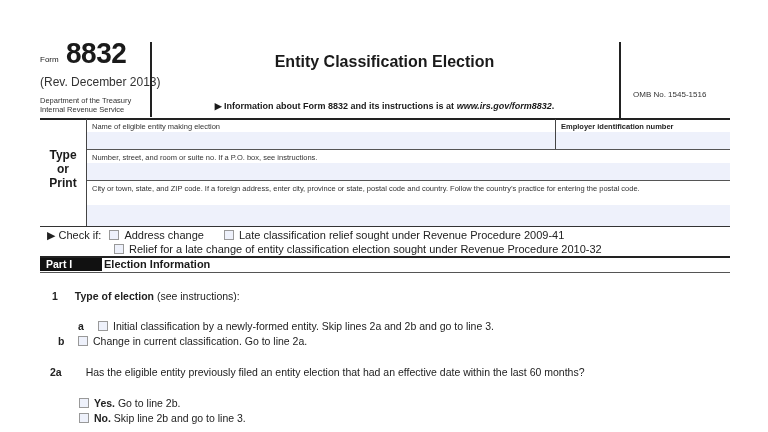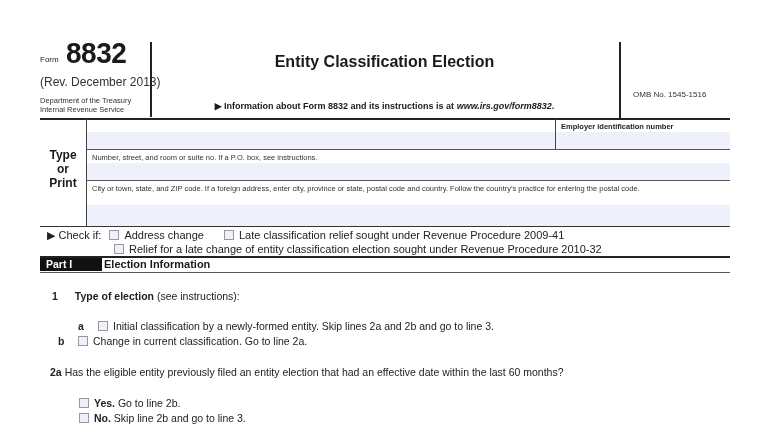--- a/index.html
+++ b/index.html
@@ -58,21 +58,21 @@
 
     
     .line-text { font-size: 10.5px; color: #222; }
     .ln-num { font-weight: bold; }
     .l1 { left: 52px; top: 290px; }
     .l1 .ln-title { font-weight: bold; margin-left: 17px; }
     .la { left: 58px; top: 320px; margin-left: 20px; }
     .lb { left: 58px; top: 335px; }
     .la .ln-num, .lb .ln-num { display: inline-block; width: 20px; }
     .l2a { left: 50px; top: 366px; }
-    .l2a .ln-text { margin-left: 3px; }
+    .l2a .ln-text { margin-left: 24px; }
     .lyes { left: 79px; top: 397px; }
     .lno { left: 79px; top: 412px; }
     .bold { font-weight: bold; }
   </style>
 </head>
 <body>
 
 <div class="abs form-label">Form</div>
 <div class="abs form-num">8832</div>
 <div class="abs rev">(Rev. December 2013)</div>
@@ -89,20 +89,21 @@
 
 <div class="abs type-print">
   <div>Type</div>
   <div>or</div>
   <div>Print</div>
 </div>
 <div class="abs vline-tp"></div>
 
 <div class="abs field-row row1">
   <div class="name-cell">
+    <div class="field-label">Name of eligible entity making election</div>
     <input class="field-input" type="text" value="" style="">
   </div>
   <div class="ein-cell">
     <div class="field-label ein-label">Employer identification number</div>
     <input class="field-input" type="text" value="" style="">
   </div>
 </div>
 <div class="abs vline-ein"></div>
 <div class="abs row-sep" style="top:149px;"></div>
 

